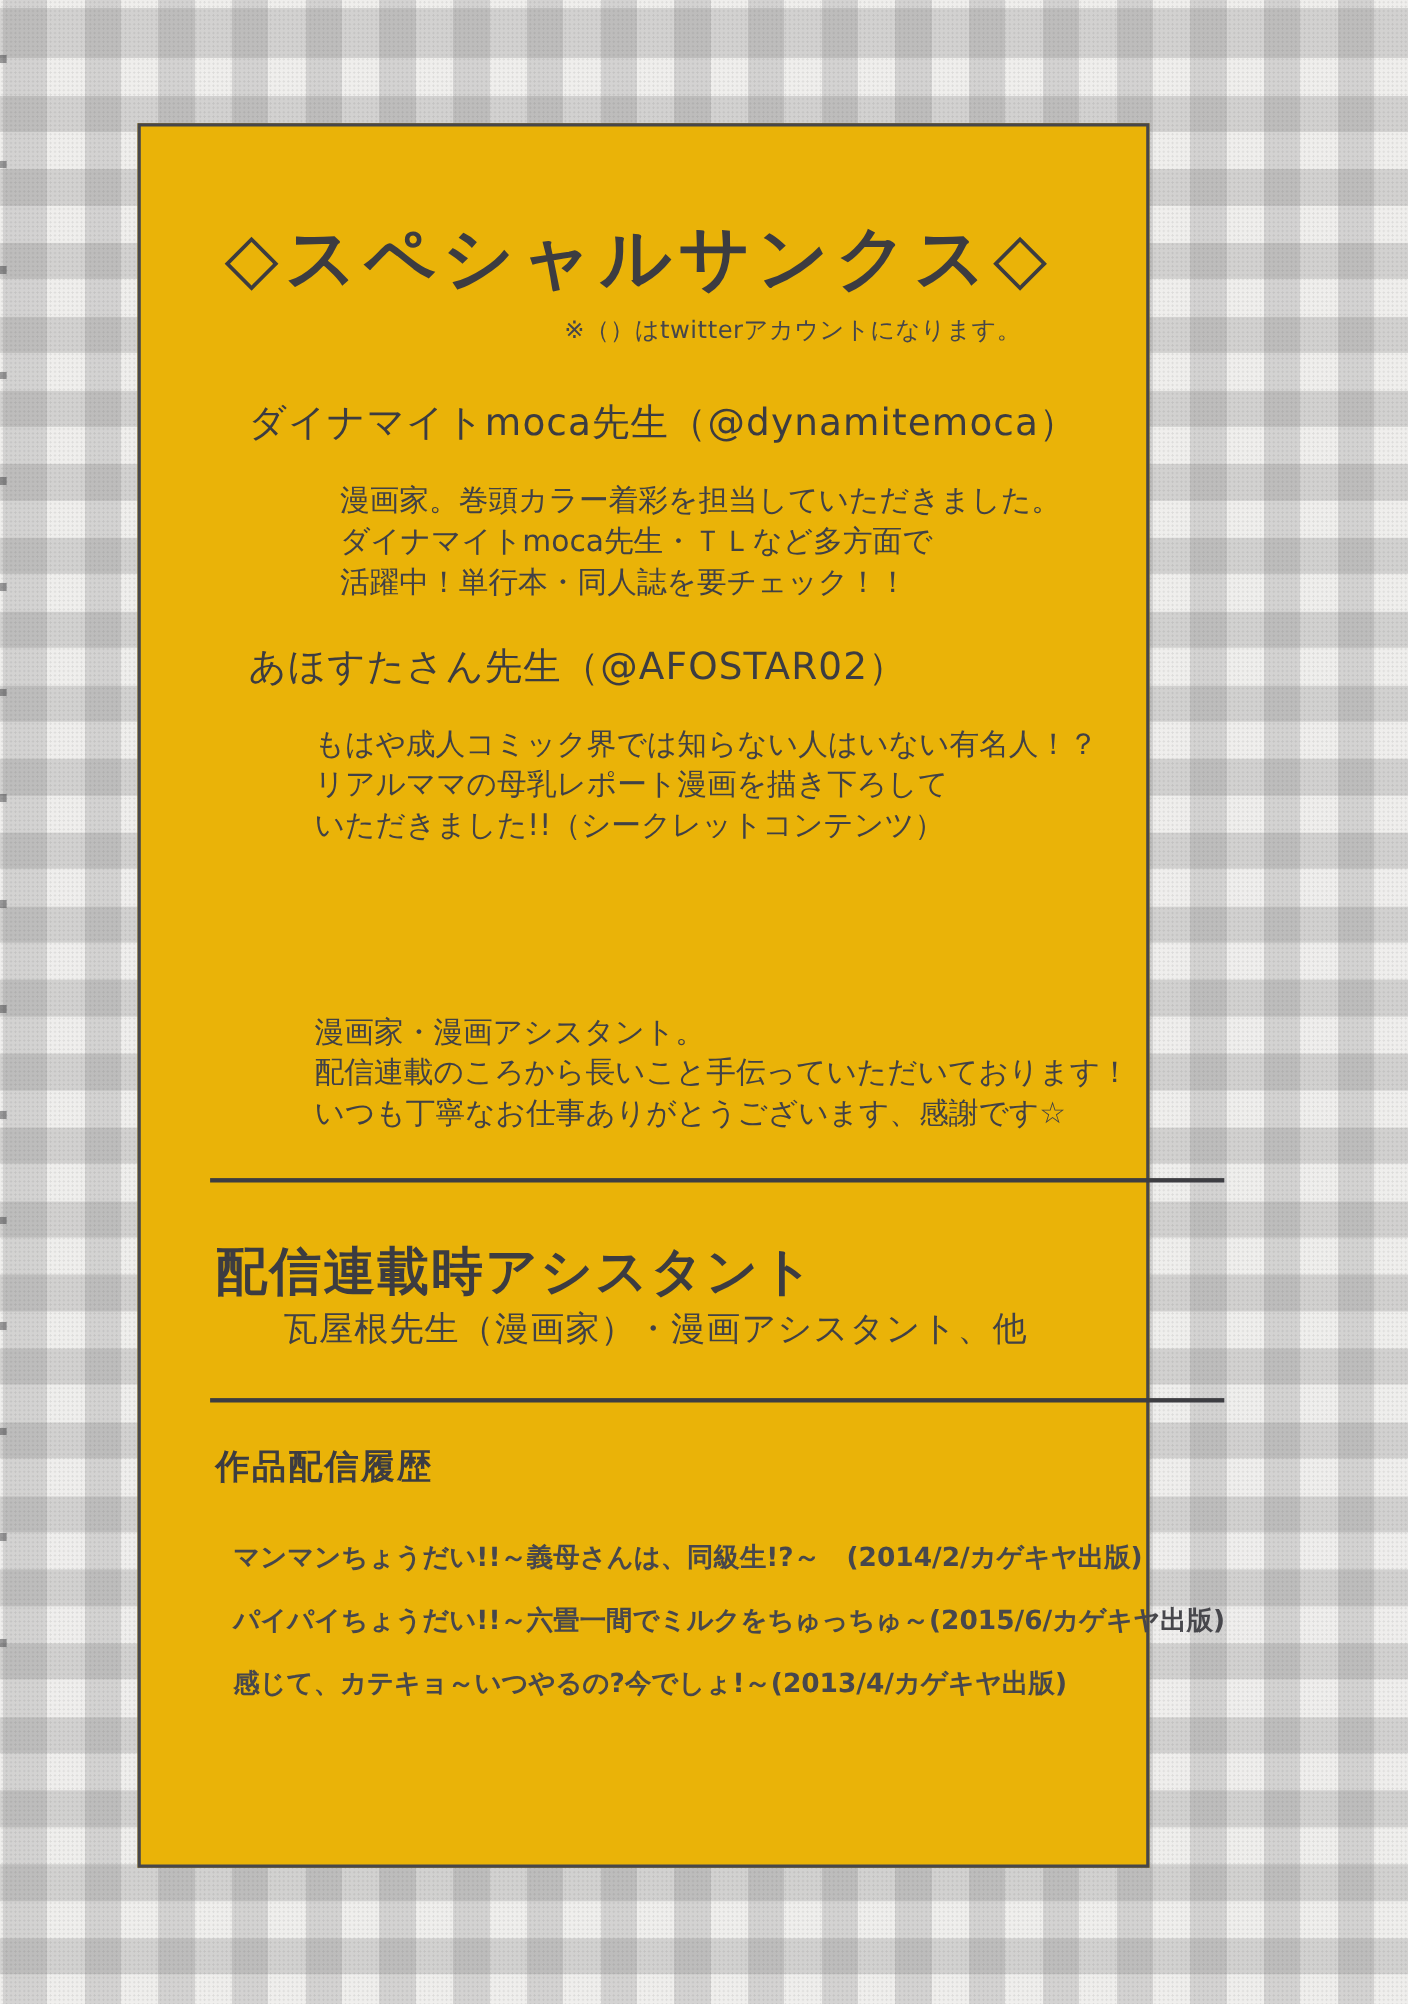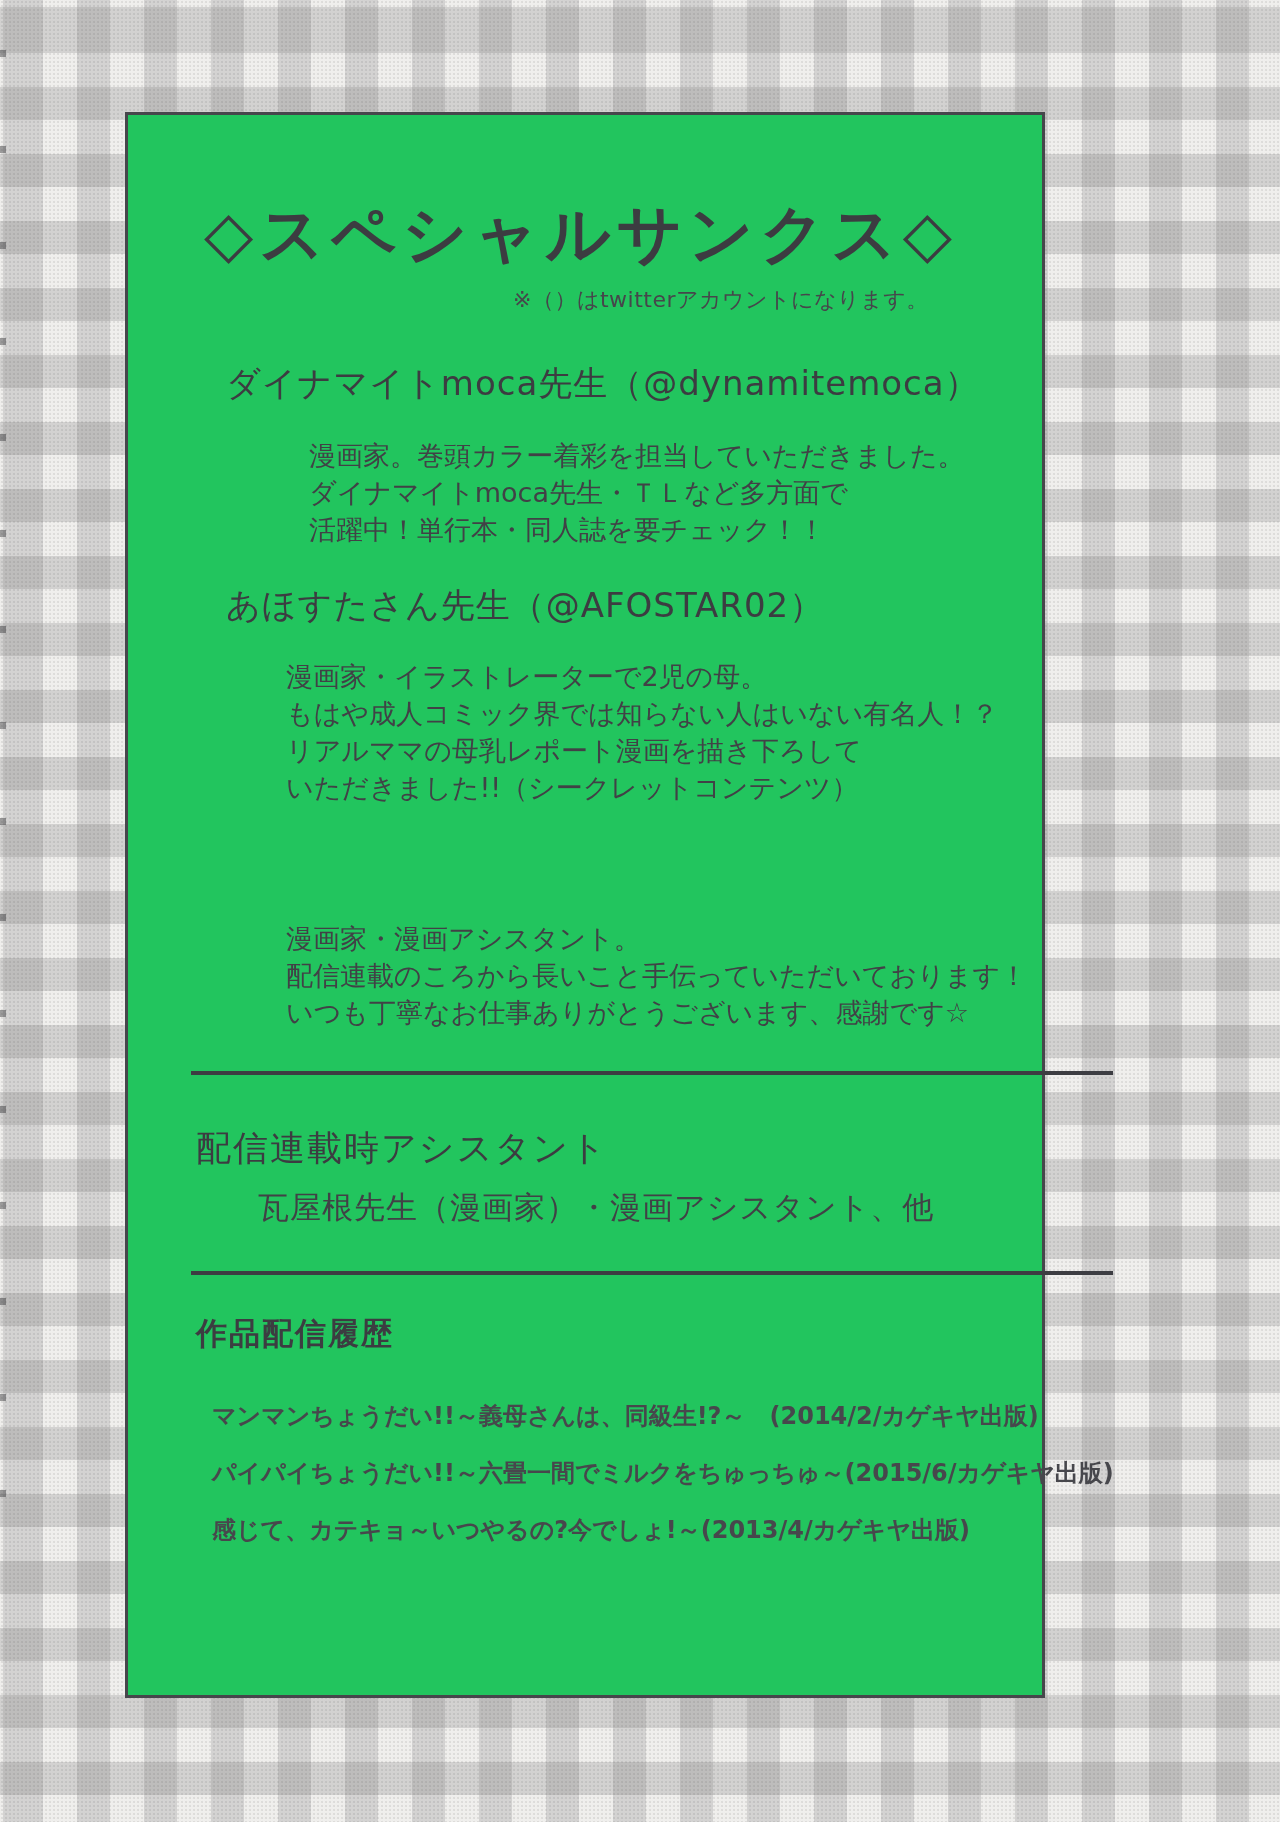--- a/index.html
+++ b/index.html
@@ -41,21 +41,21 @@
       rgba(45,45,48,0.55) 0px, rgba(45,45,48,0.55) 7px,
       transparent 7px, transparent 96px);
     opacity: 0.8;
   }
   .paper {
     position: absolute;
     left: 125px;
     top: 112px;
     width: 920px;
     height: 1586px;
-    background: #22c55e;
+    background: #eab308;
     border: 3px solid #46464b;
     box-sizing: border-box;
   }
   .abs { position: absolute; white-space: nowrap; }
 
   .title {
     top: 76px; left: 76px;
     font-size: 64px;
     font-weight: bold;
     letter-spacing: 6px;
@@ -94,22 +94,22 @@
     left: 63px;
     width: 922px;
     height: 4px;
     background: #3d3d42;
   }
   .divider-1 { top: 956px; }
   .divider-2 { top: 1156px; }
 
   .asst-heading {
     top: 1010px; left: 68px;
-    font-size: 35px;
-    font-weight: normal;
+    font-size: 47px;
+    font-weight: bold;
     letter-spacing: 2px;
     color: #3c3c41;
   }
   .asst-names {
     top: 1072px; left: 130px;
     font-size: 31px;
     font-weight: 500;
     letter-spacing: 1px;
     color: #414146;
   }
@@ -144,21 +144,20 @@
 
   <div class="abs entry-name name-1">ダイナマイトmoca先生（@dynamitemoca）</div>
   <div class="abs entry-desc desc-1">
     <div>漫画家。巻頭カラー着彩を担当していただきました。</div>
     <div>ダイナマイトmoca先生・ＴＬなど多方面で</div>
     <div>活躍中！単行本・同人誌を要チェック！！</div>
   </div>
 
   <div class="abs entry-name name-2">あほすたさん先生（@AFOSTAR02）</div>
   <div class="abs entry-desc desc-2">
-    <div>漫画家・イラストレーターで2児の母。</div>
     <div>もはや成人コミック界では知らない人はいない有名人！？</div>
     <div>リアルママの母乳レポート漫画を描き下ろして</div>
     <div>いただきました!!（シークレットコンテンツ）</div>
   </div>
 
   <div class="abs entry-desc desc-3">
     <div>漫画家・漫画アシスタント。</div>
     <div>配信連載のころから長いこと手伝っていただいております！</div>
     <div>いつも丁寧なお仕事ありがとうございます、感謝です☆</div>
   </div>

